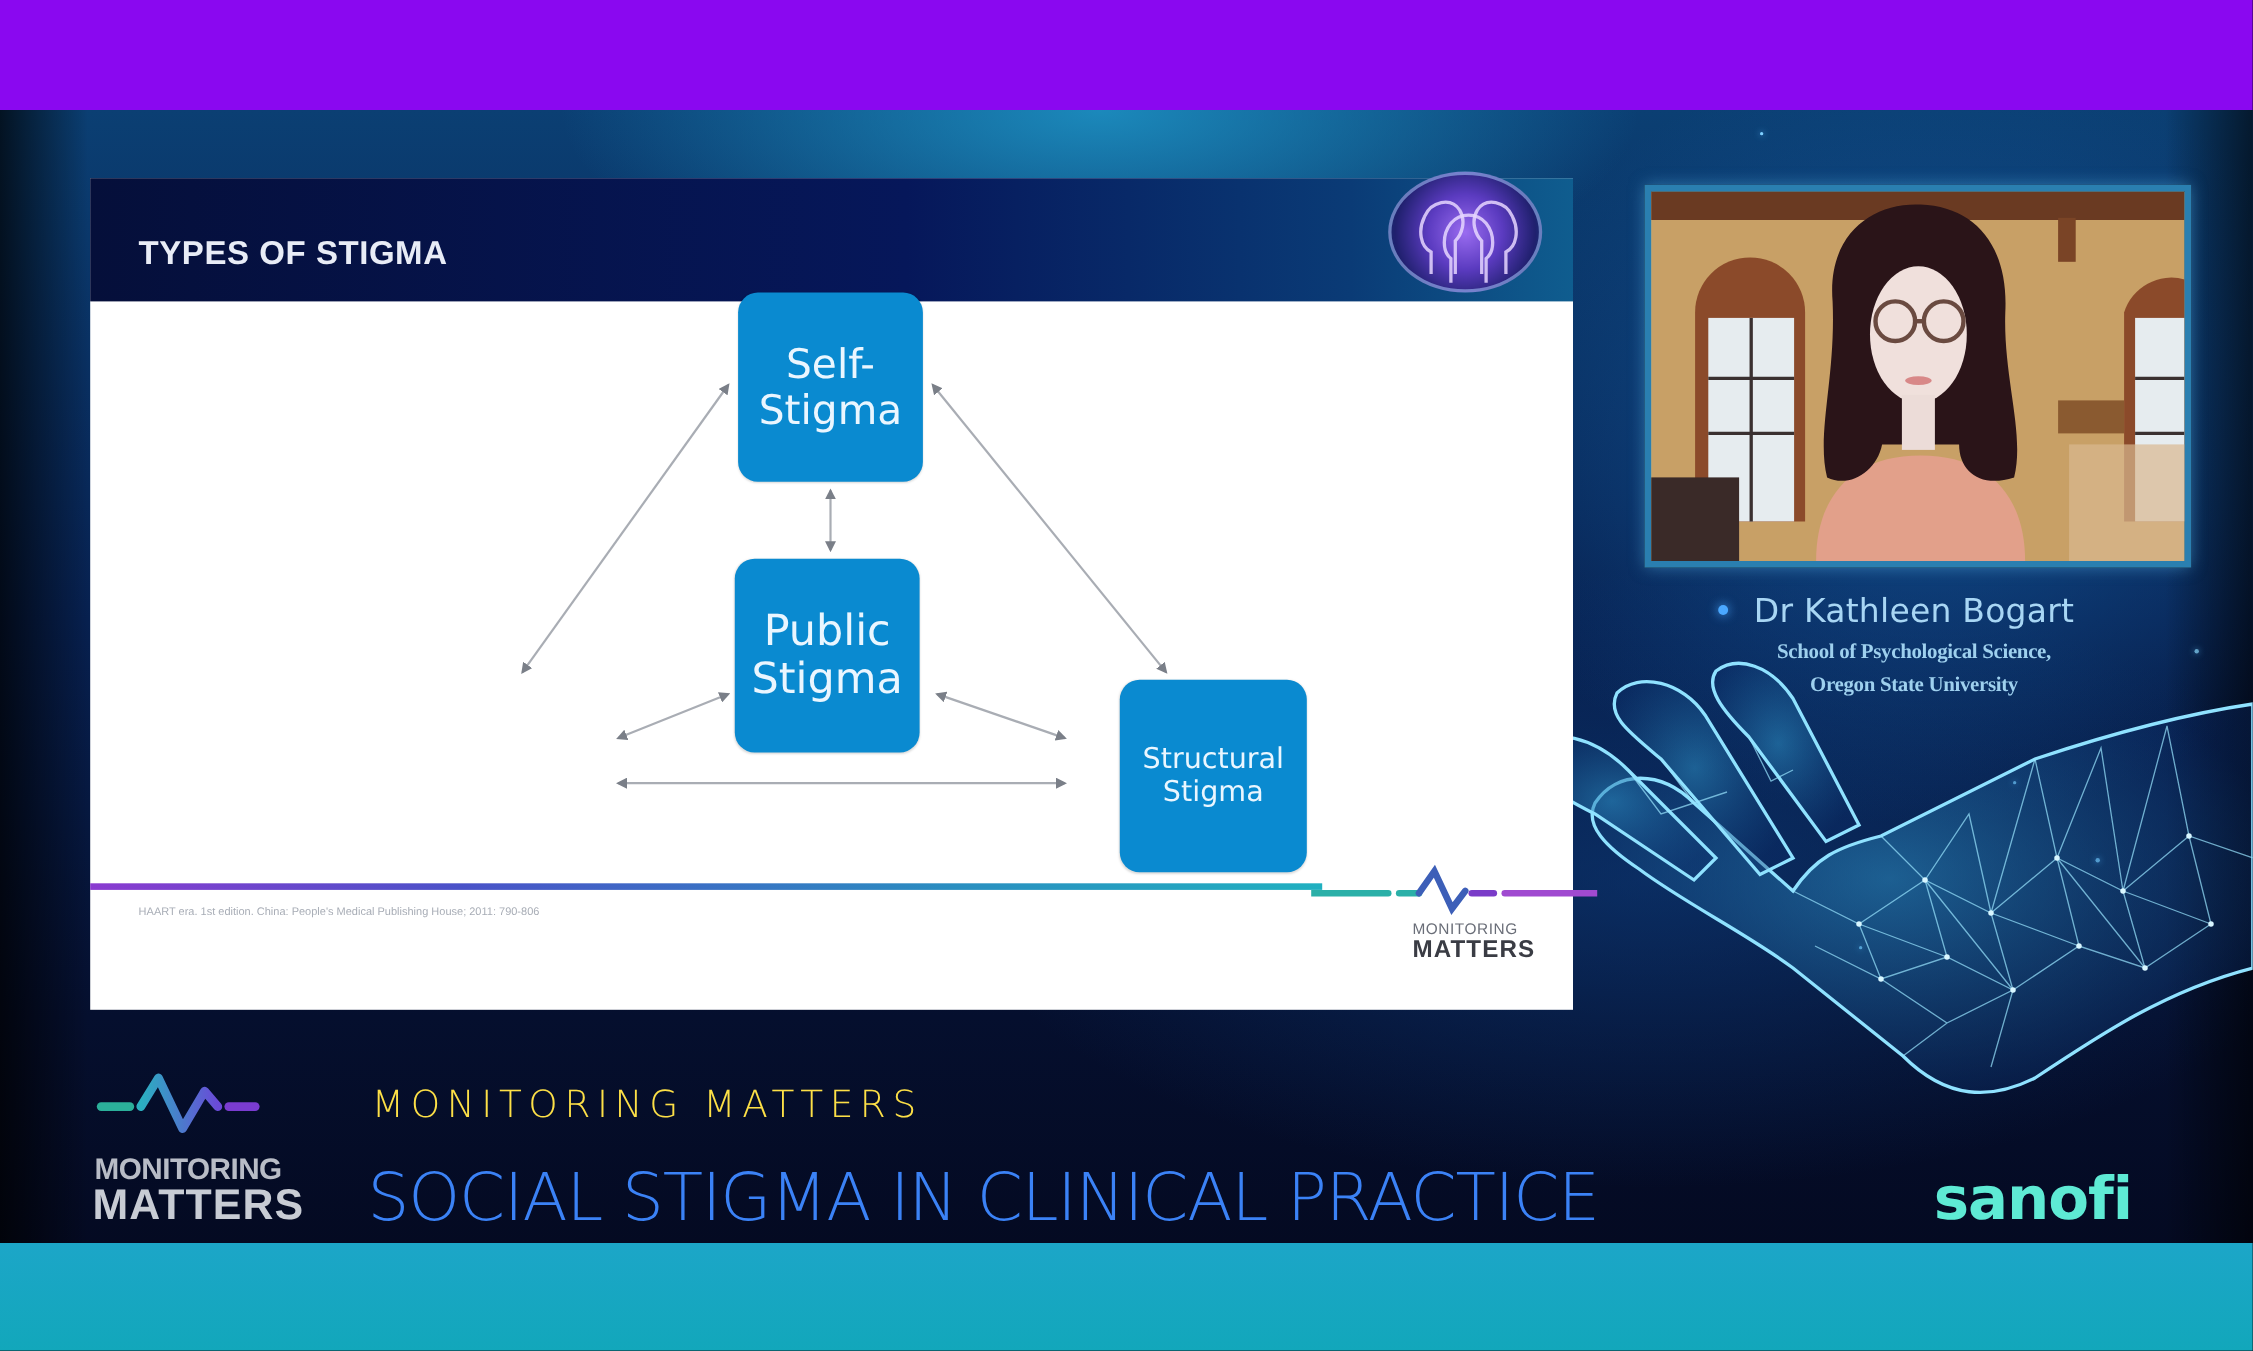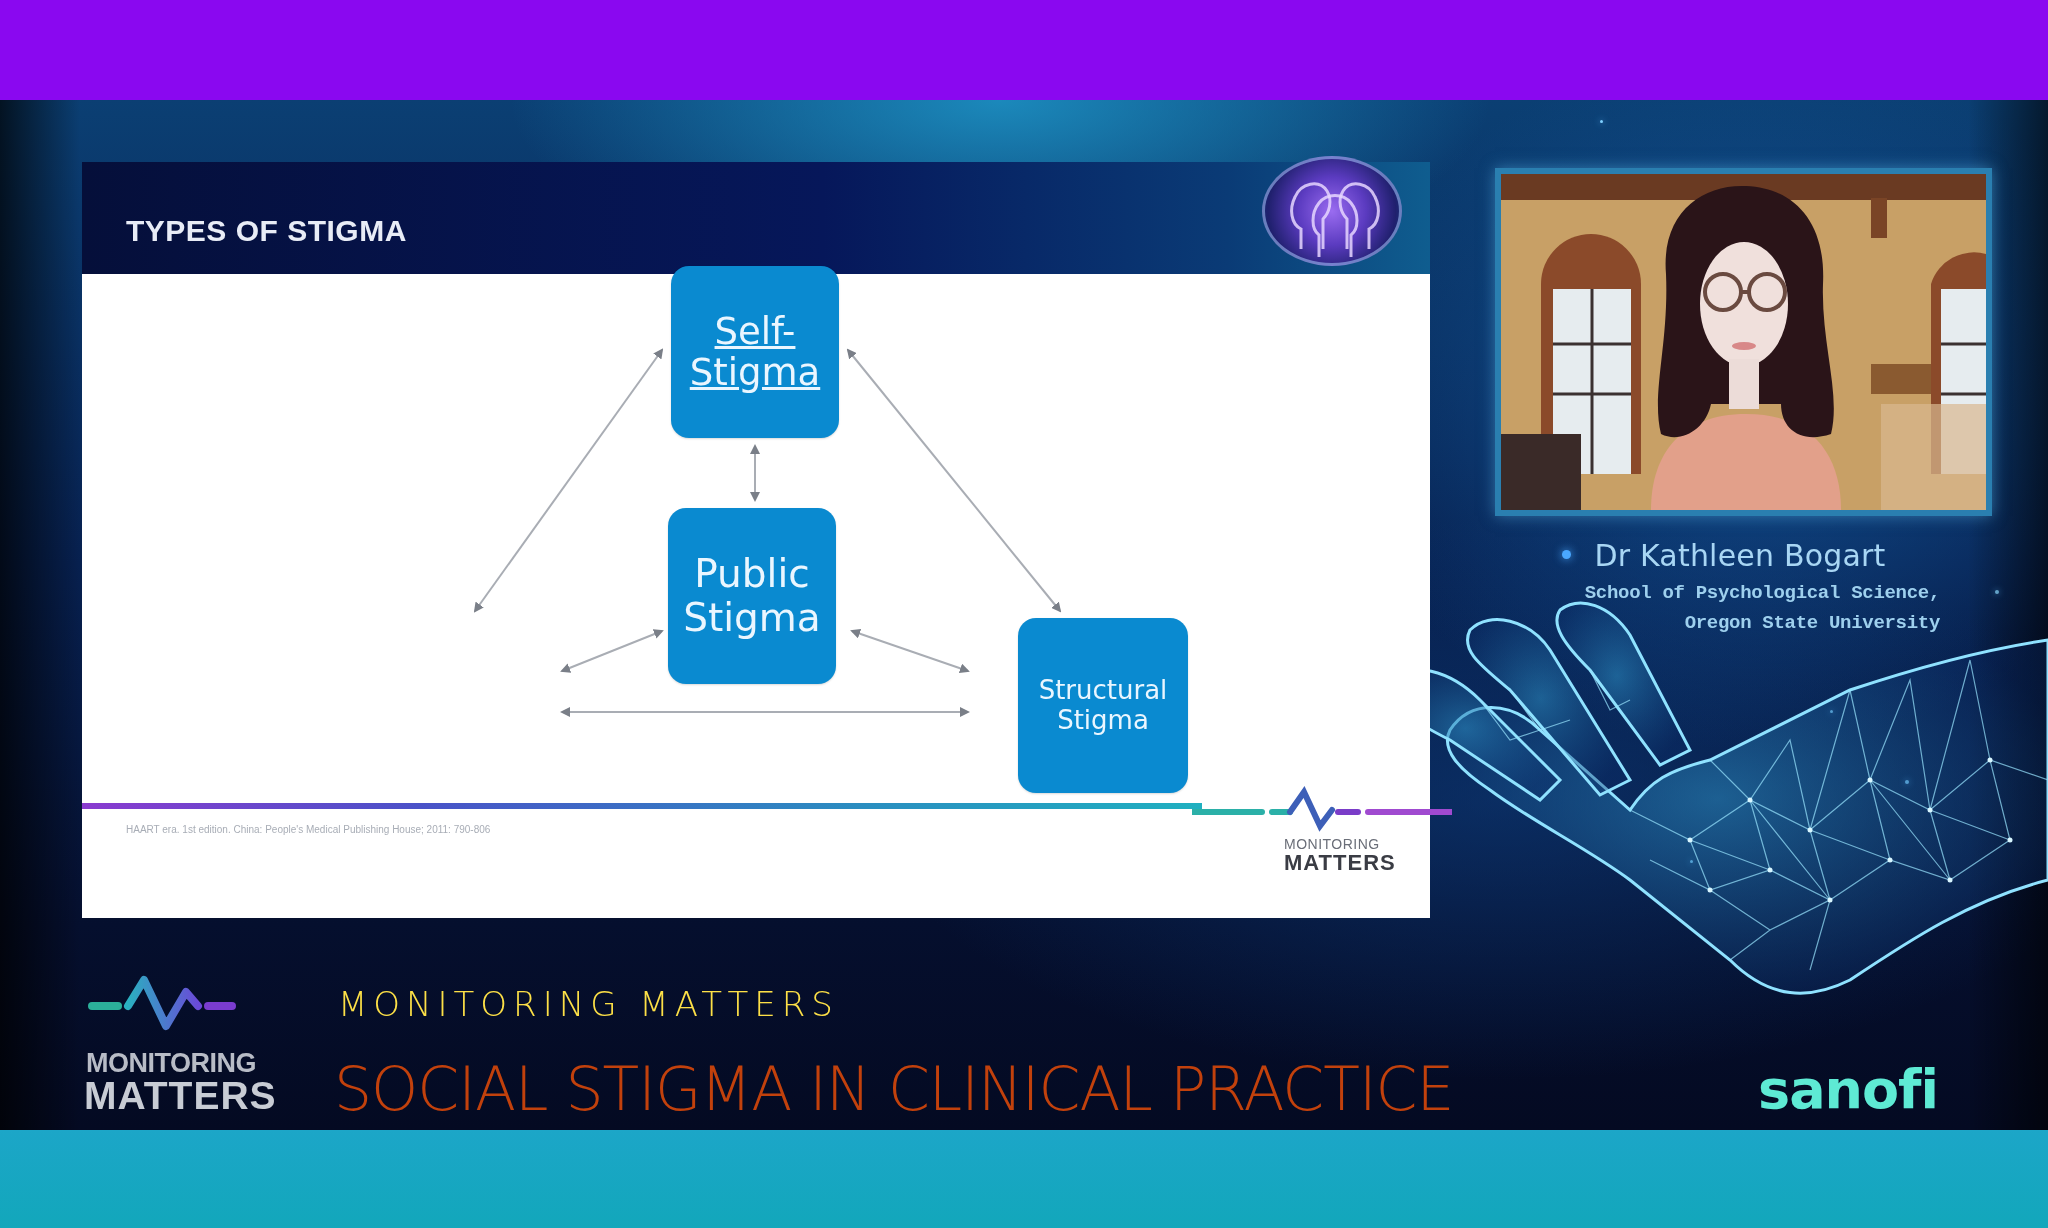--- a/index.html
+++ b/index.html
@@ -33,21 +33,21 @@
     border: 3px solid rgba(170,200,255,0.55);
     background: radial-gradient(circle at 50% 50%, #9a6cf0 0%, #5b3bc0 40%, #20206e 75%, rgba(10,30,90,0.2) 100%);
     overflow: hidden; }
   .slide-emblem svg { position: absolute; left: 18px; top: 10px; }
 
   .diagram { position: absolute; left: 0; top: 96px; width: 100%; height: 545px; }
   .node { position: absolute; background: #0a8ad0; border-radius: 18px; color: #eaf6ff; text-align: center;
     display: flex; align-items: center; justify-content: center; font-family: "DejaVu Sans", sans-serif;
     line-height: 1.12; box-shadow: 0 1px 2px rgba(0,0,0,0.15); }
   .node span { display: block; }
-  .node-self { left: 589px; top: 8px; width: 168px; height: 172px; font-size: 37px; text-decoration: underline; }
+  .node-self { left: 589px; top: 8px; width: 168px; height: 172px; font-size: 37px; }
   .node-public { left: 586px; top: 250px; width: 168px; height: 176px; font-size: 39px; }
   .node-assoc { left: 302px; top: 360px; width: 170px; height: 175px; font-size: 24px; }
   .node-struct { left: 936px; top: 360px; width: 170px; height: 175px; font-size: 26px; }
   .diagram svg.edges { position: absolute; left: 0; top: 0; }
 
   .slide-divider { position: absolute; left: 0; top: 641px; width: 1120px; height: 6px;
     background: linear-gradient(90deg, #8a3bd0 0%, #4a52c8 30%, #2a8ec0 70%, #20b0c0 100%); }
   .slide-ref { position: absolute; left: 44px; top: 660px; width: 1050px; color: #a8adb6;
     font-family: "Liberation Sans", sans-serif; font-size: 10px; line-height: 15px; filter: blur(0.6px); }
 
@@ -61,34 +61,34 @@
   .hand { position: absolute; left: 1330px; top: 580px; width: 718px; height: 440px; }
 
   
   .video-frame { position: absolute; left: 1495px; top: 168px; width: 497px; height: 348px;
     border: 6px solid #2a7fb0; box-shadow: 0 0 0 3px #5cb4dc inset, 0 0 14px rgba(90,180,230,0.5); background: #1a1a1a; overflow: hidden; }
   .video-feed { position: absolute; left: 0; top: 0; width: 100%; height: 100%; }
   .speaker-name { position: absolute; left: 1560px; top: 538px; width: 360px; text-align: center;
     color: #a8d6f4; font-family: "DejaVu Sans", sans-serif; font-size: 30px; letter-spacing: 0.2px; }
   .speaker-bullet { position: absolute; left: 1562px; top: 550px; width: 9px; height: 9px; border-radius: 50%;
     background: #4aa8ff; box-shadow: 0 0 10px #4aa8ff; }
-  .speaker-aff { position: absolute; left: 1540px; width: 400px; text-align: right; color: #9ed0ee;
-    font-family: Liberation Mono, monospace; font-size: 19px; font-weight: bold; letter-spacing: -0.3px; }
+  .speaker-aff { position: absolute; left: 1540px; width: 400px; text-align: center; color: #9ed0ee;
+    font-family: Liberation Serif, serif; font-size: 19px; font-weight: bold; letter-spacing: -0.3px; }
   .aff1 { top: 582px; }
   .aff2 { top: 612px; }
 
   
   .brand-logo { position: absolute; left: 82px; top: 970px; width: 200px; height: 150px; }
   .brand-logo-m1 { position: absolute; left: 4px; top: 78px; font-family: "Liberation Sans", sans-serif;
     font-weight: bold; font-size: 27px; color: #b8bcc6; letter-spacing: -0.5px; }
   .brand-logo-m2 { position: absolute; left: 2px; top: 104px; font-family: "Liberation Sans", sans-serif;
     font-weight: bold; font-size: 39px; color: #c8ccd4; letter-spacing: 1px; }
   .series-name { position: absolute; left: 338px; top: 984px; color: #fde047; font-family: "DejaVu Sans", sans-serif;
     font-size: 34px; letter-spacing: 6px; font-weight: 300; }
-  .episode-title { position: absolute; left: 334px; top: 1054px; color: #c2410c; font-family: "DejaVu Sans", sans-serif;
+  .episode-title { position: absolute; left: 334px; top: 1054px; color: #3b82f6; font-family: "DejaVu Sans", sans-serif;
     font-size: 60px; letter-spacing: -1px; font-weight: 300; }
   .sponsor { position: absolute; left: 1758px; top: 1058px; color: #5eead4; font-family: "DejaVu Sans", sans-serif;
     font-weight: bold; font-size: 54px; letter-spacing: -1px; }
 </style>
 </head>
 <body>
 
 <div class="top-band"></div>
 
 <div class="stage">

